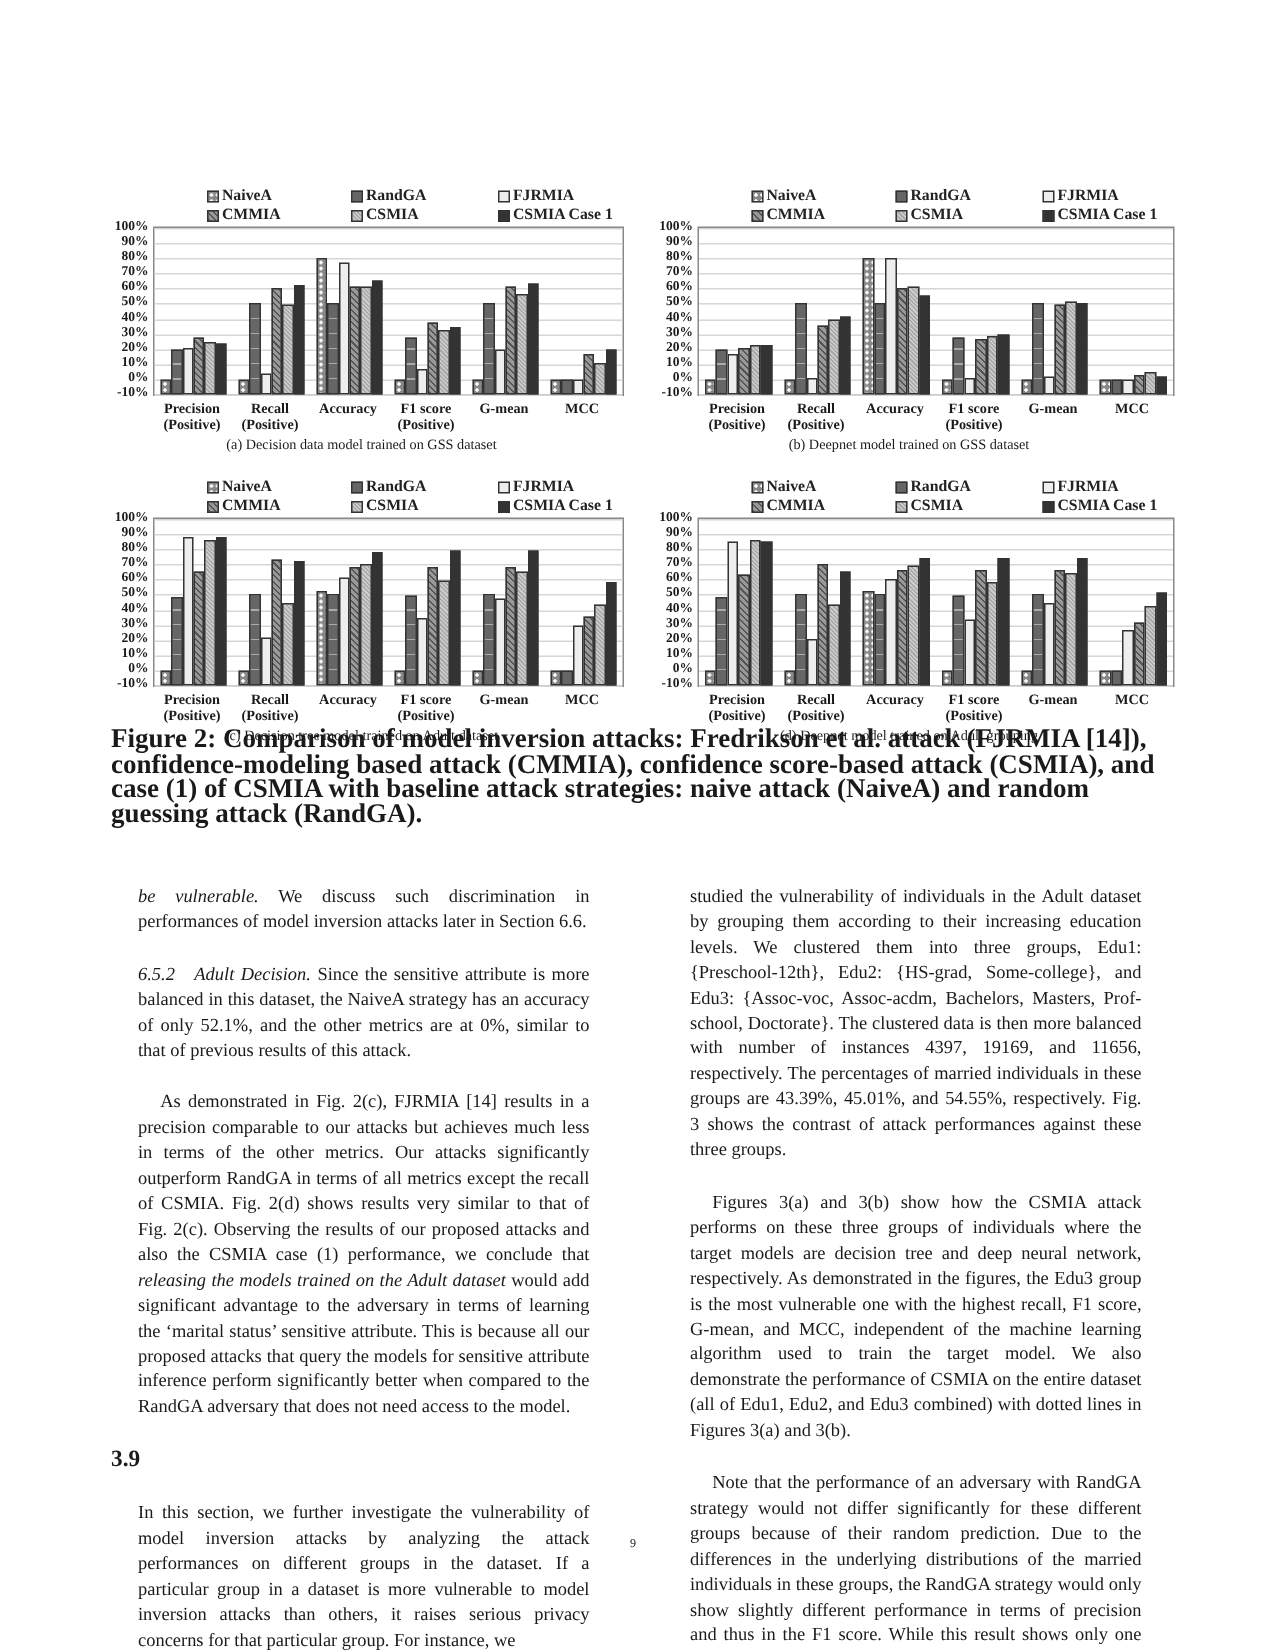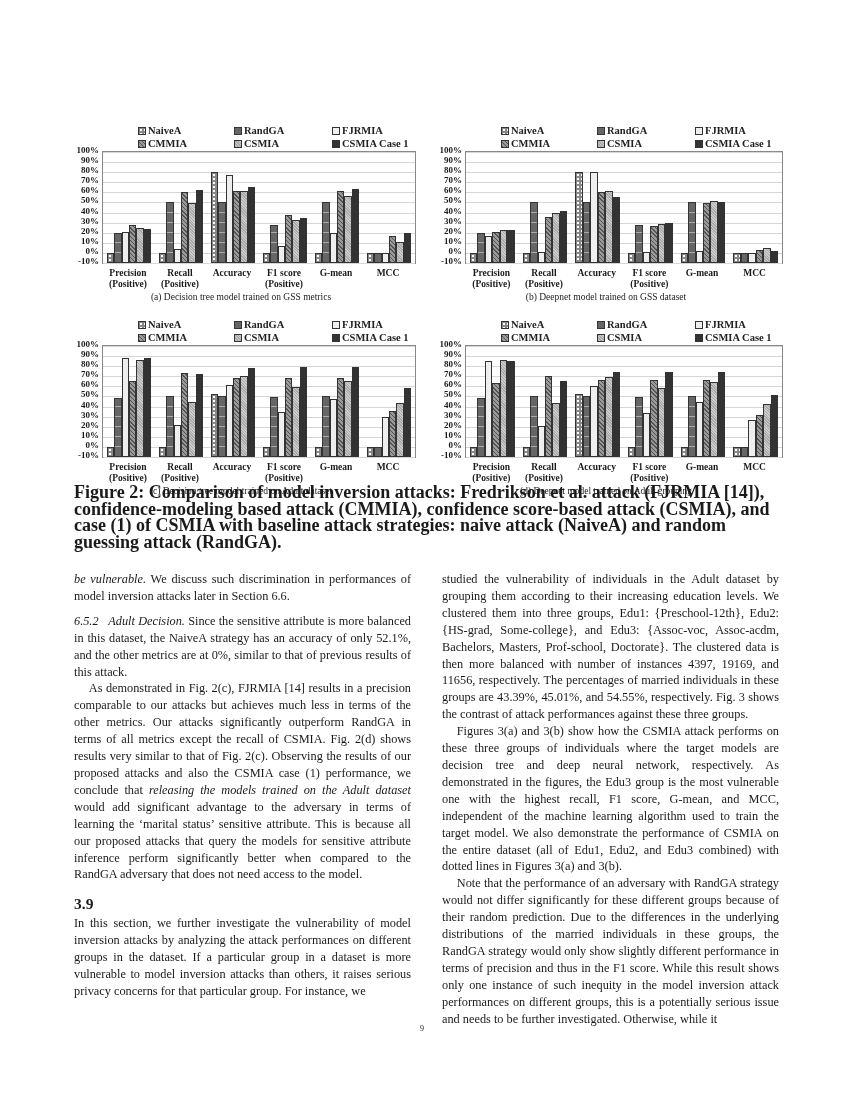--- a/index.html
+++ b/index.html
@@ -15,21 +15,21 @@
   .xlab{position:absolute;font-weight:bold;font-size:9.5px;text-align:center;line-height:11px;font-family:"Liberation Serif",serif;}
   .subcap{position:absolute;font-size:9.5px;text-align:center;width:100%;font-family:"Liberation Serif",serif;}
   .p-naive{background:repeating-linear-gradient(45deg,#fff 0 2px,#999 2px 3px),#ccc;background-color:#bbb;background-image:radial-gradient(#fff 1px,#888 1.2px);background-size:4px 4px;}
   .p-randga{background:#777;background-image:repeating-linear-gradient(0deg,#666 0 9px,#aaa 9px 10px);}
   .p-fjrmia{background:#eee;}
   .p-cmmia{background:#7a7a7a;background-image:repeating-linear-gradient(45deg,#555 0 1px,#999 1px 3px);}
   .p-csmia{background:#bbb;background-image:repeating-linear-gradient(45deg,#aaa 0 1px,#ccc 1px 2px);}
   .p-case1{background:#333;}
   .caption{position:absolute;left:74px;top:484px;width:715px;font-weight:bold;font-size:18px;line-height:16.5px;font-family:"Liberation Serif",serif;}
   .col{position:absolute;font-size:12.3px;line-height:16.9px;text-align:justify;font-family:"Liberation Serif",serif;}
-  .col p{margin:0;}
+  .col p{margin:18px;}
   .indent{text-indent:1.2em;}
   .sec-h{font-weight:bold;font-size:15.5px;line-height:18px;margin:12px 0 2px 0;display:flex;}
   .sec-h .num{width:46px;flex:none;}
   .pnum{position:absolute;left:420px;top:1024px;font-size:8px;font-family:"Liberation Serif",serif;}
 </style>
 </head>
 <body>
 
 <div class="fig" style="left:62px;top:122px;width:358px;height:186px;">
     <div class="legend" style="left: 0px; top: 0px; width: 358px; height: 28px;">
@@ -134,21 +134,21 @@
       <div class="bar p-cmmia" style="left: 234px; width: 7.33333px; height: 71.6455px;"></div>
       <div class="bar p-csmia" style="left: 241.333px; width: 7.33333px; height: 66.6px;"></div>
       <div class="bar p-case1" style="left: 248.667px; width: 7.33333px; height: 73.6636px;"></div>
       <div class="bar p-naive" style="left: 264px; width: 7.33333px; height: 10.0909px;"></div>
       <div class="bar p-randga" style="left: 271.333px; width: 7.33333px; height: 10.0909px;"></div>
       <div class="bar p-fjrmia" style="left: 278.667px; width: 7.33333px; height: 10.0909px;"></div>
       <div class="bar p-cmmia" style="left: 286px; width: 7.33333px; height: 27.2455px;"></div>
       <div class="bar p-csmia" style="left: 293.333px; width: 7.33333px; height: 21.1909px;"></div>
       <div class="bar p-case1" style="left: 300.667px; width: 7.33333px; height: 30.2727px;"></div>
     </div>
-    <div class="subcap" style="top: 170px; left: 0px;">(a) Decision tree model trained on GSS metrics</div>
+    <div class="subcap" style="top: 170px; left: 0px;">(a) Decision data model trained on GSS dataset</div>
   </div>
 <div class="fig" style="left:425px;top:122px;width:362px;height:186px;">
     <div class="legend" style="left: 0px; top: 0px; width: 362px; height: 28px;">
       <div class="leg-item" style="left: 76px; top: 3px;">
         <span class="swatch p-naive"></span>
         <span>NaiveA</span>
       </div>
       <div class="leg-item" style="left: 172px; top: 3px;">
         <span class="swatch p-randga"></span>
         <span>RandGA</span>

